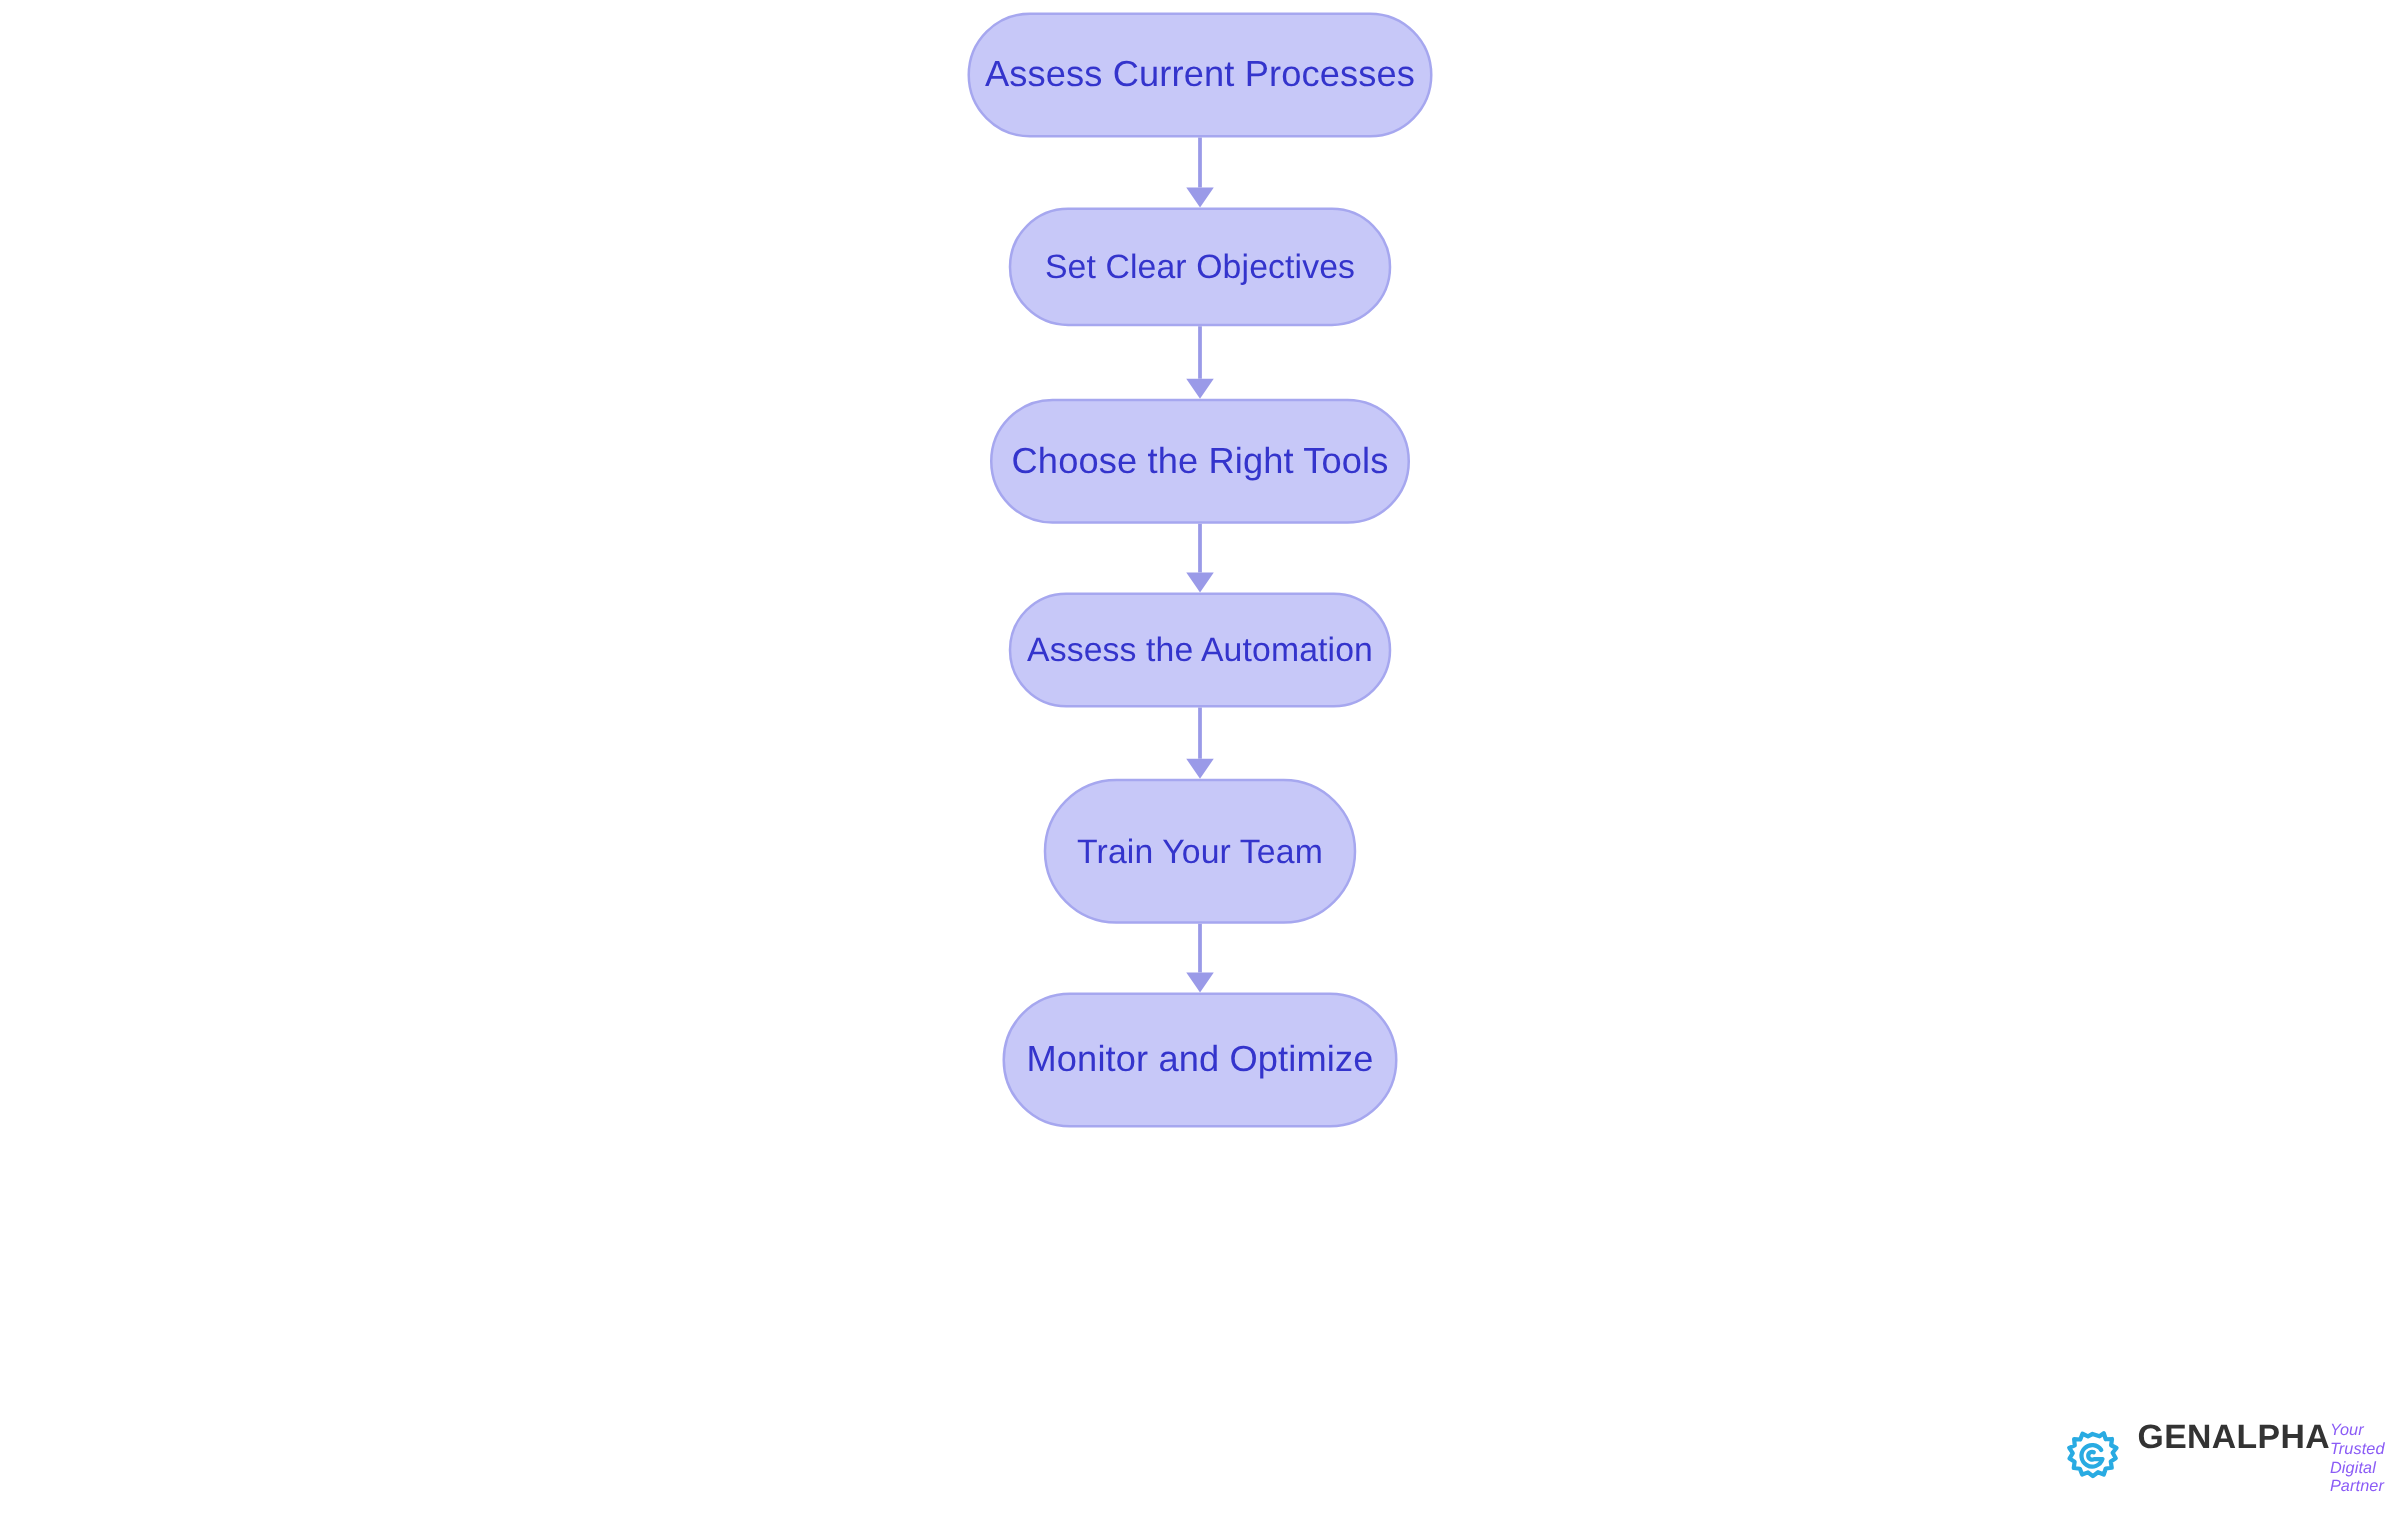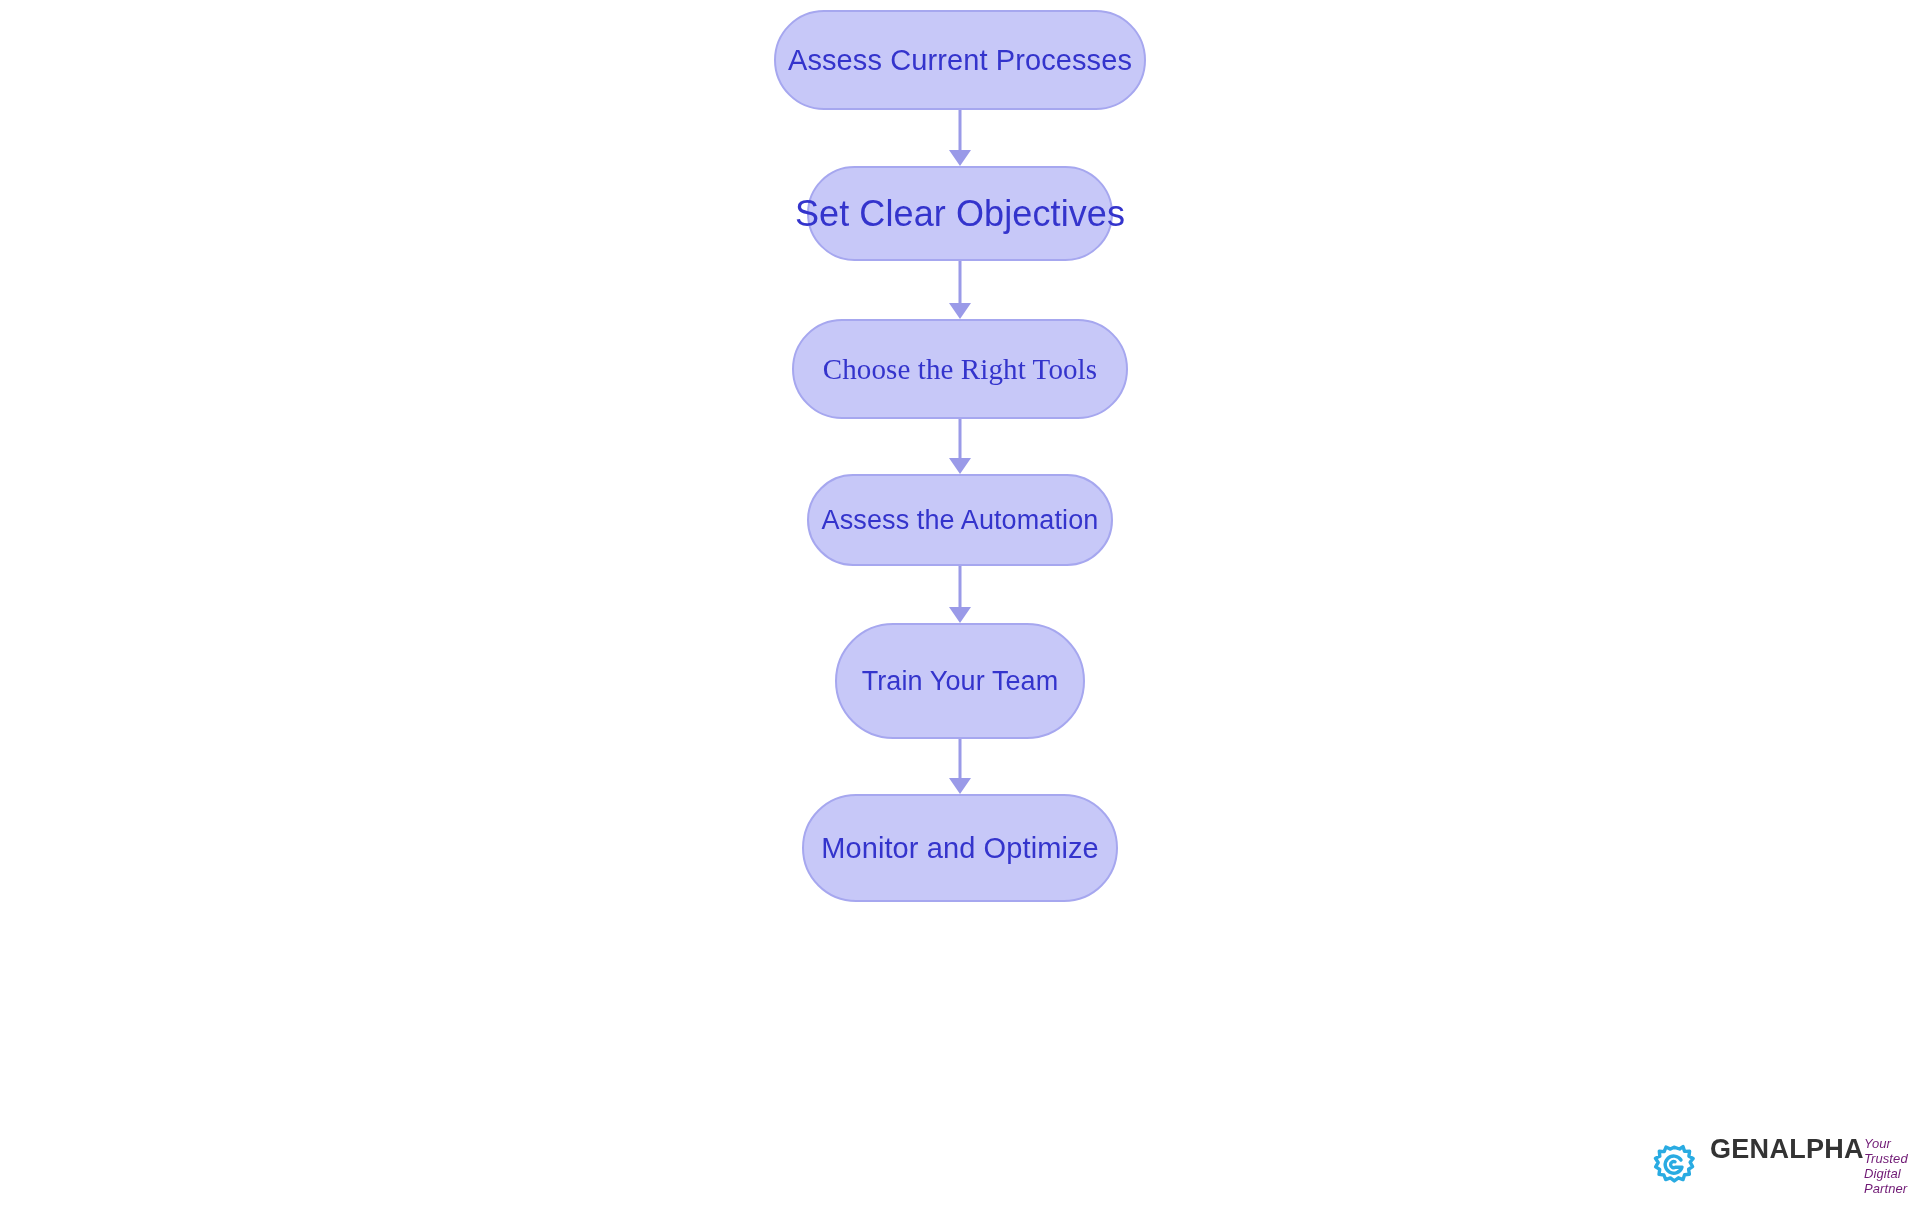--- a/index.html
+++ b/index.html
@@ -46,22 +46,22 @@
     letter-spacing: 0.1px;
   }
 
   .node-label {
     display: block;
     line-height: 1;
   }
 
   
   .node-1 { width: 372px; height: 100px; font-size: 29px; }
-  .node-2 { width: 306px; height: 95px;  font-size: 36px; }
-  .node-3 { width: 336px; height: 100px; font-size: 29px; font-family: Liberation Serif, serif; }
+  .node-2 { width: 306px; height: 95px;  font-size: 27px; }
+  .node-3 { width: 336px; height: 100px; font-size: 29px; }
   .node-4 { width: 306px; height: 92px;  font-size: 27px; }
   .node-5 { width: 250px; height: 116px;  font-size: 27px; }
   .node-6 { width: 316px; height: 108px; font-size: 29px; }
 
   .connector {
     position: relative;
     width: 30px;
     display: flex;
     justify-content: center;
   }
@@ -118,21 +118,21 @@
   #brand-logo .logo-name {
     font-size: 27px;
     font-weight: bold;
     color: #333333;
     letter-spacing: 0.3px;
     line-height: 1.05;
   }
   #brand-logo .logo-tagline {
     font-size: 13px;
     font-style: italic;
-    color: #701a75;
+    color: #8b5cf6;
     line-height: 1.15;
     margin-top: 2px;
     letter-spacing: 0.1px;
   }
 </style>
 </head>
 <body>
 
 <div id="flow-canvas">
 

